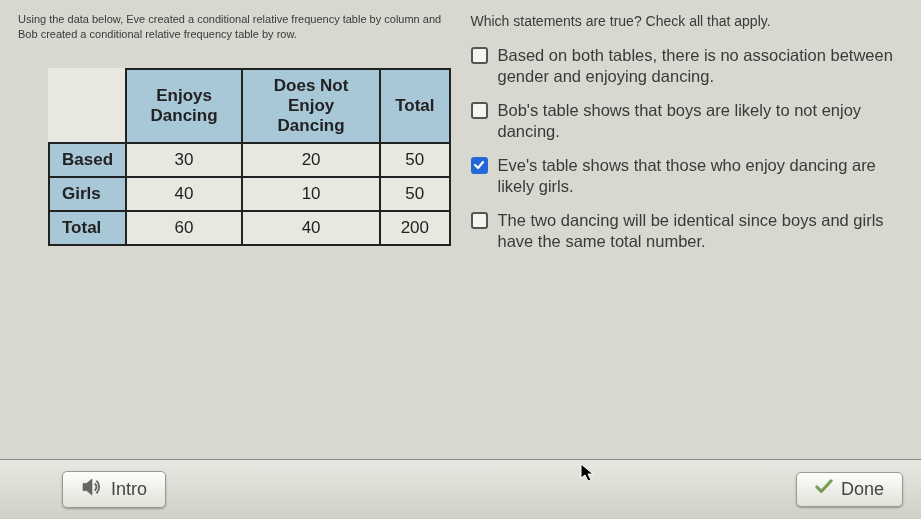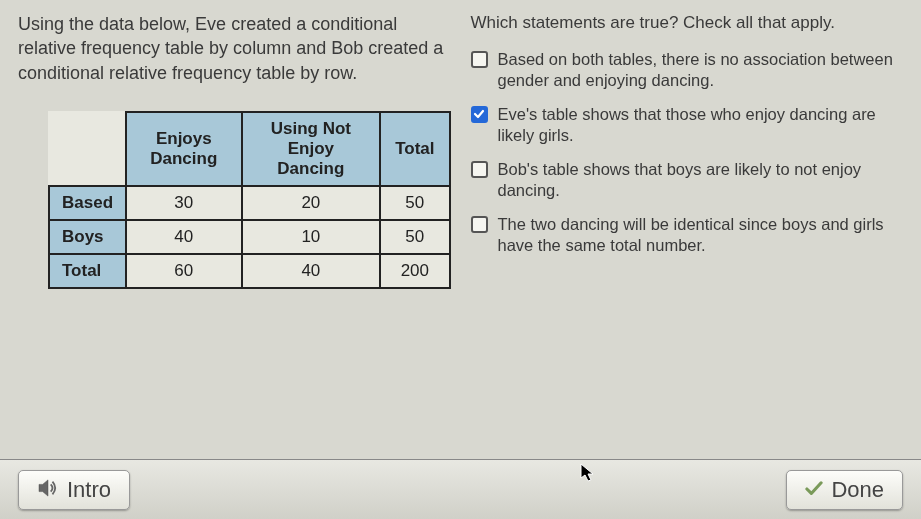--- a/index.html
+++ b/index.html
@@ -14,27 +14,27 @@
   }
   .content {
     display: flex;
     padding: 12px 18px 0 18px;
     gap: 20px;
     height: 440px;
   }
   .left-col { flex: 1; }
   .right-col { flex: 1; }
   .prompt-text {
-    font-size: 18px;
+    font-size: 11px;
     line-height: 1.35;
     color: #3a3a3a;
     margin-bottom: 18px;
   }
   .question-text {
-    font-size: 17px;
+    font-size: 14px;
     line-height: 1.35;
     color: #3a3a3a;
     margin-bottom: 14px;
   }
   table.data {
     border-collapse: collapse;
     margin-left: 30px;
     margin-top: 26px;
     background: #e8e8e0;
   }
@@ -103,23 +103,24 @@
   }
   .btn {
     display: flex;
     align-items: center;
     gap: 8px;
     padding: 6px 18px;
     background: linear-gradient(#fdfdfa, #e2e2da);
     border: 1px solid #999;
     border-radius: 5px;
     box-shadow: 0 1px 2px rgba(0,0,0,0.3);
-    font-size: 22px;
+    font-size: 18px;
     color: #444;
     cursor: pointer;
+    margin-left: 44px;
   }
   .sound-icon svg { width: 22px; height: 18px; }
   .check-icon svg { width: 18px; height: 16px; }
   .cursor {
     position: absolute;
     left: 580px;
     top: 463px;
     width: 16px;
     height: 20px;
     pointer-events: none;
@@ -129,63 +130,63 @@
 <body>
 
 <div class="content">
   <div class="left-col">
     <p class="prompt-text">Using the data below, Eve created a conditional relative frequency table by column and Bob created a conditional relative frequency table by row.</p>
     <table class="data">
       <tbody>
           <tr>
         <th class="corner"></th>
         <th>Enjoys Dancing</th>
-        <th>Using Not Enjoy Dancing</th>
+        <th>Does Not Enjoy Dancing</th>
         <th>Total</th>
       </tr>
       <tr>
         <th class="rowhead">Based</th>
         <td>30</td>
         <td>20</td>
         <td>50</td>
       </tr>
       <tr>
-        <th class="rowhead">Boys</th>
+        <th class="rowhead">Girls</th>
         <td>40</td>
         <td>10</td>
         <td>50</td>
       </tr>
       <tr>
         <th class="rowhead">Total</th>
         <td>60</td>
         <td>40</td>
         <td>200</td>
       </tr>
     </tbody>
       </table>
   </div>
 
   <div class="right-col">
     <p class="question-text">Which statements are true? Check all that apply.</p>
     <div id="choices-container">
         <div class="choice">
           <div class="checkbox"></div>
           <div class="choice-text">Based on both tables, there is no association between gender and enjoying dancing.</div>
+        </div>
+        <div class="choice">
+          <div class="checkbox"></div>
+          <div class="choice-text">Bob's table shows that boys are likely to not enjoy dancing.</div>
         </div>
         <div class="choice">
           <div class="checkbox checked">
             <svg viewBox="0 0 12 12">
               <path d="M2 6 L5 9 L10 3" fill="none" stroke="#fff" stroke-width="2.2" stroke-linecap="round" stroke-linejoin="round"></path>
             </svg>
           </div>
           <div class="choice-text">Eve's table shows that those who enjoy dancing are likely girls.</div>
-        </div>
-        <div class="choice">
-          <div class="checkbox"></div>
-          <div class="choice-text">Bob's table shows that boys are likely to not enjoy dancing.</div>
         </div>
         <div class="choice">
           <div class="checkbox"></div>
           <div class="choice-text">The two dancing will be identical since boys and girls have the same total number.</div>
         </div>
       </div>
   </div>
 </div>
 
 <div class="footer">

